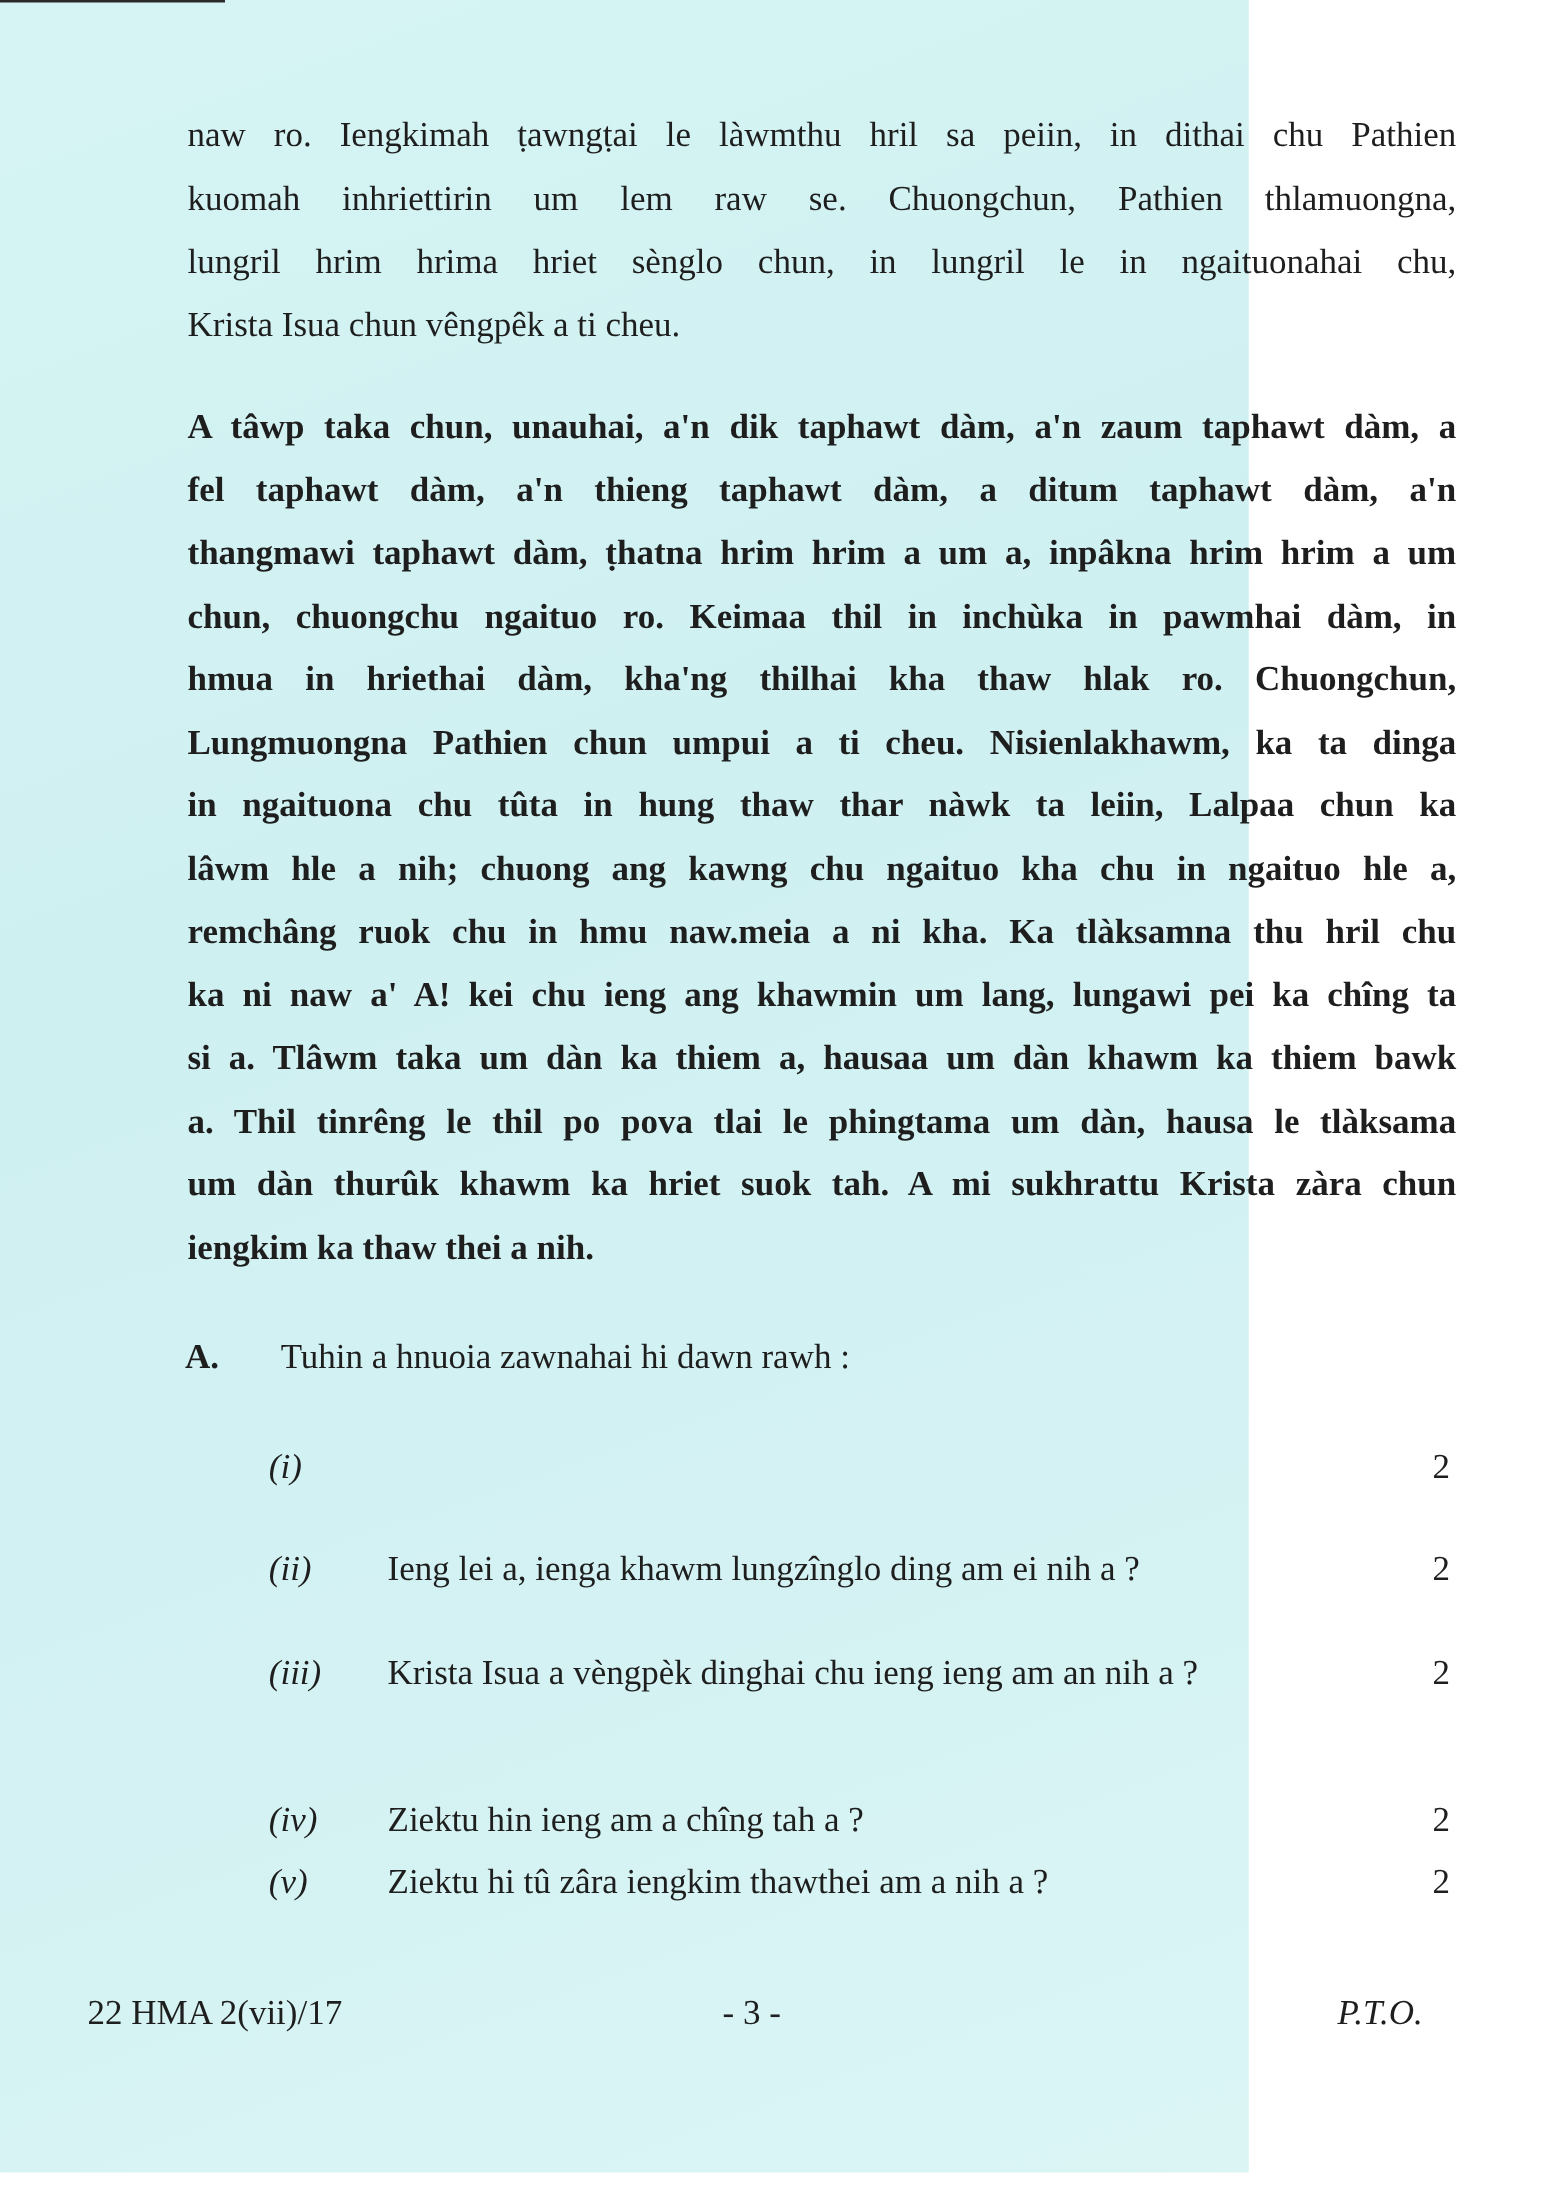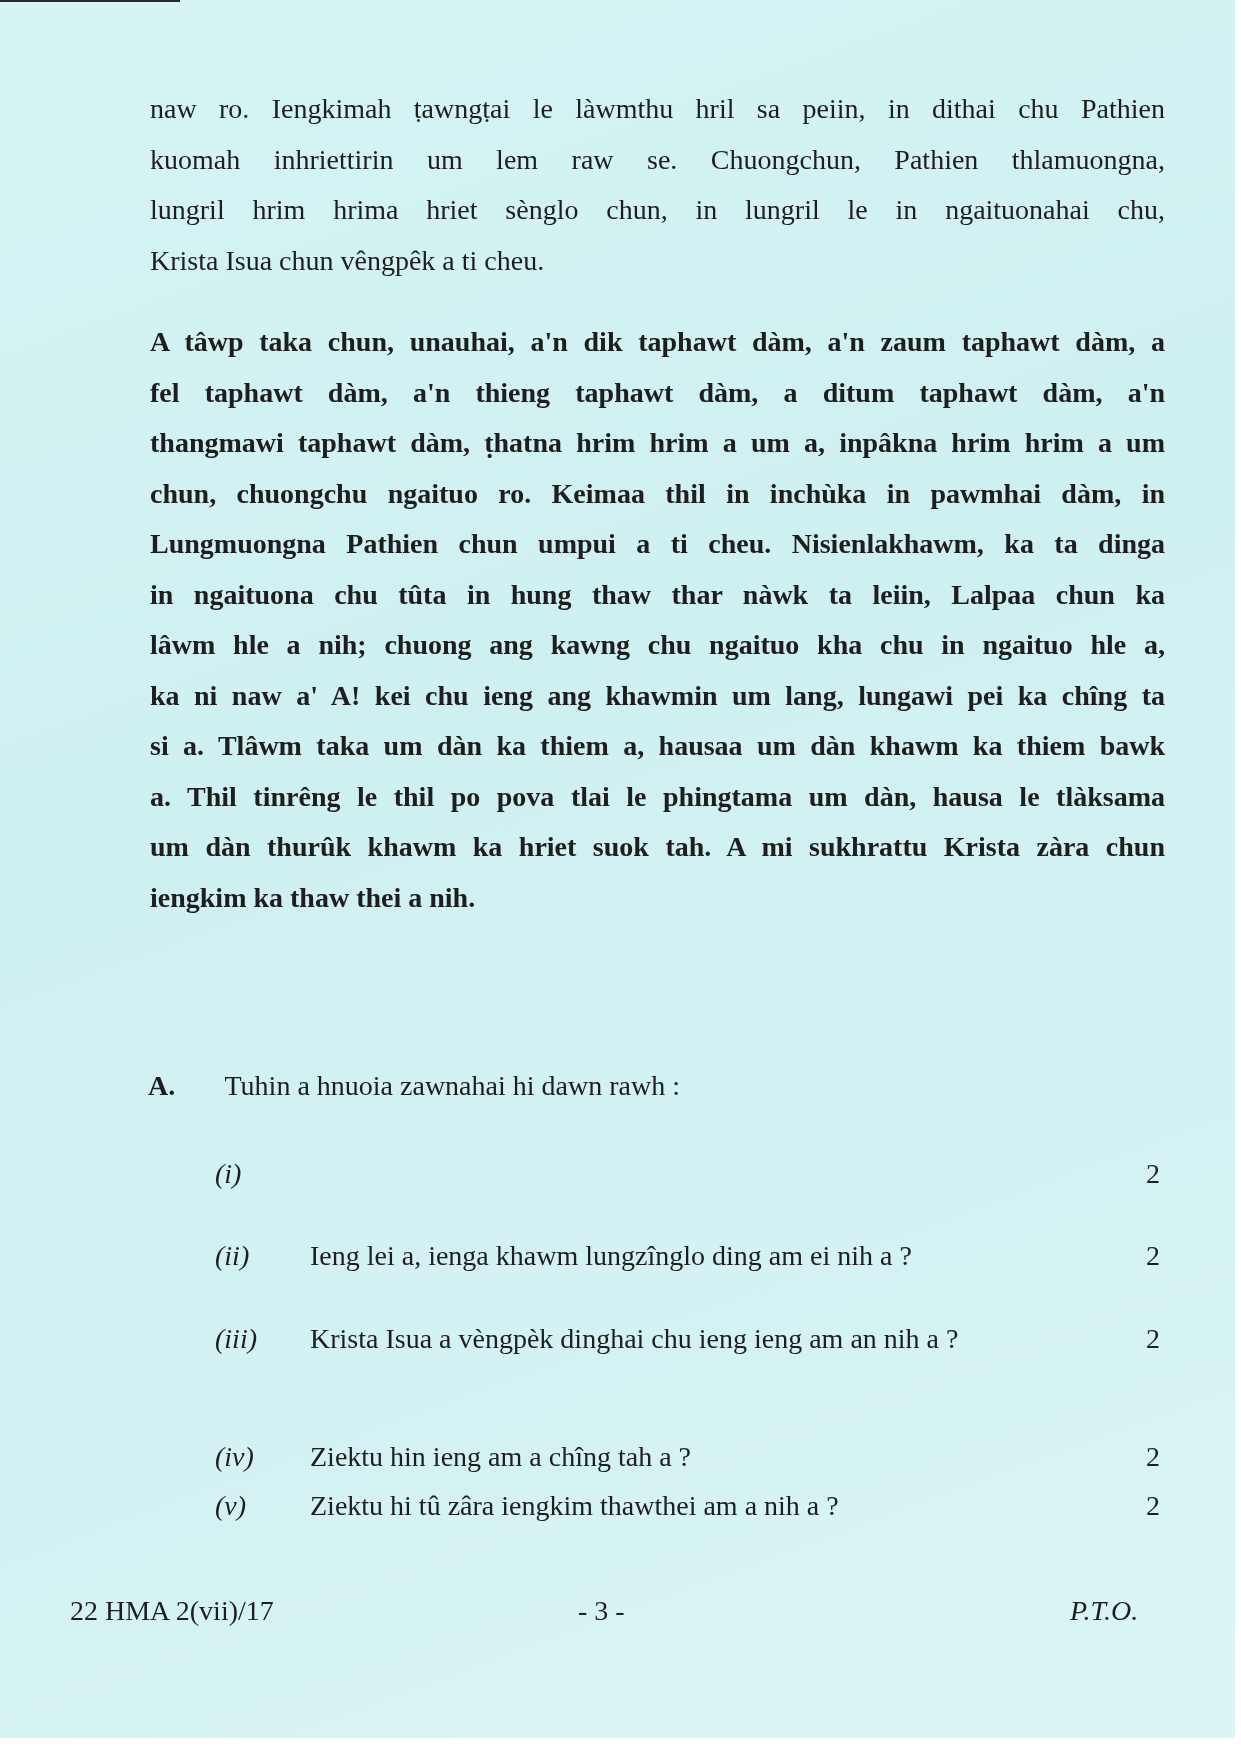--- a/index.html
+++ b/index.html
@@ -3,21 +3,21 @@
 <meta charset="utf-8">
 <style>
   html, body { margin: 0; padding: 0; }
   body {
     width: 1241px; height: 1754px; position: relative; overflow: hidden;
     background: #ffffff;
     font-family: "Liberation Serif", "DejaVu Serif", serif;
     color: #1e1e1e;
   }
   .page {
-    position: absolute; left: 0; top: 0; width: 1235px; height: 1738px;
+    position: absolute; left: 0; top: 0; width: 999px; height: 1738px;
     background: linear-gradient(160deg, #d6f4f4 0%, #cff0f1 40%, #d4f2f3 70%, #dbf5f5 100%);
   }
   .top-rule {
     position: absolute; left: 0; top: 0; width: 180px; height: 2px; background: #2a2a2a;
   }
   .para {
     position: absolute; left: 150px; width: 1015px;
     font-size: 28px; line-height: 50.5px;
     text-align: justify;
   }
@@ -51,23 +51,25 @@
     <span class="line">kuomah inhriettirin um lem raw se. Chuongchun, Pathien thlamuongna,</span>
     <span class="line">lungril hrim hrima hriet sènglo chun, in lungril le in ngaituonahai chu,</span>
     <span class="line last">Krista Isua chun vêngpêk a ti cheu.</span>
   </div>
 
   <div class="para p2">
     <span class="line">A tâwp taka chun, unauhai, a'n dik taphawt dàm, a'n zaum taphawt dàm, a</span>
     <span class="line">fel taphawt dàm, a'n thieng taphawt dàm, a ditum taphawt dàm, a'n</span>
     <span class="line">thangmawi taphawt dàm, ṭhatna hrim hrim a um a, inpâkna hrim hrim a um</span>
     <span class="line">chun, chuongchu ngaituo ro. Keimaa thil in inchùka in pawmhai dàm, in</span>
+    <span class="line">hmua in hriethai dàm, kha'ng thilhai kha thaw hlak ro. Chuongchun,</span>
     <span class="line">Lungmuongna Pathien chun umpui a ti cheu. Nisienlakhawm, ka ta dinga</span>
     <span class="line">in ngaituona chu tûta in hung thaw thar nàwk ta leiin, Lalpaa chun ka</span>
     <span class="line">lâwm hle a nih; chuong ang kawng chu ngaituo kha chu in ngaituo hle a,</span>
+    <span class="line">remchâng ruok chu in hmu naw.meia a ni kha. Ka tlàksamna thu hril chu</span>
     <span class="line">ka ni naw a' A! kei chu ieng ang khawmin um lang, lungawi pei ka chîng ta</span>
     <span class="line">si a. Tlâwm taka um dàn ka thiem a, hausaa um dàn khawm ka thiem bawk</span>
     <span class="line">a. Thil tinrêng le thil po pova tlai le phingtama um dàn, hausa le tlàksama</span>
     <span class="line">um dàn thurûk khawm ka hriet suok tah. A mi sukhrattu Krista zàra chun</span>
     <span class="line last">iengkim ka thaw thei a nih.</span>
   </div>
 
   <div class="section-head">
     <span class="letter">A.</span>
     <span>Tuhin a hnuoia zawnahai hi dawn rawh :</span>

